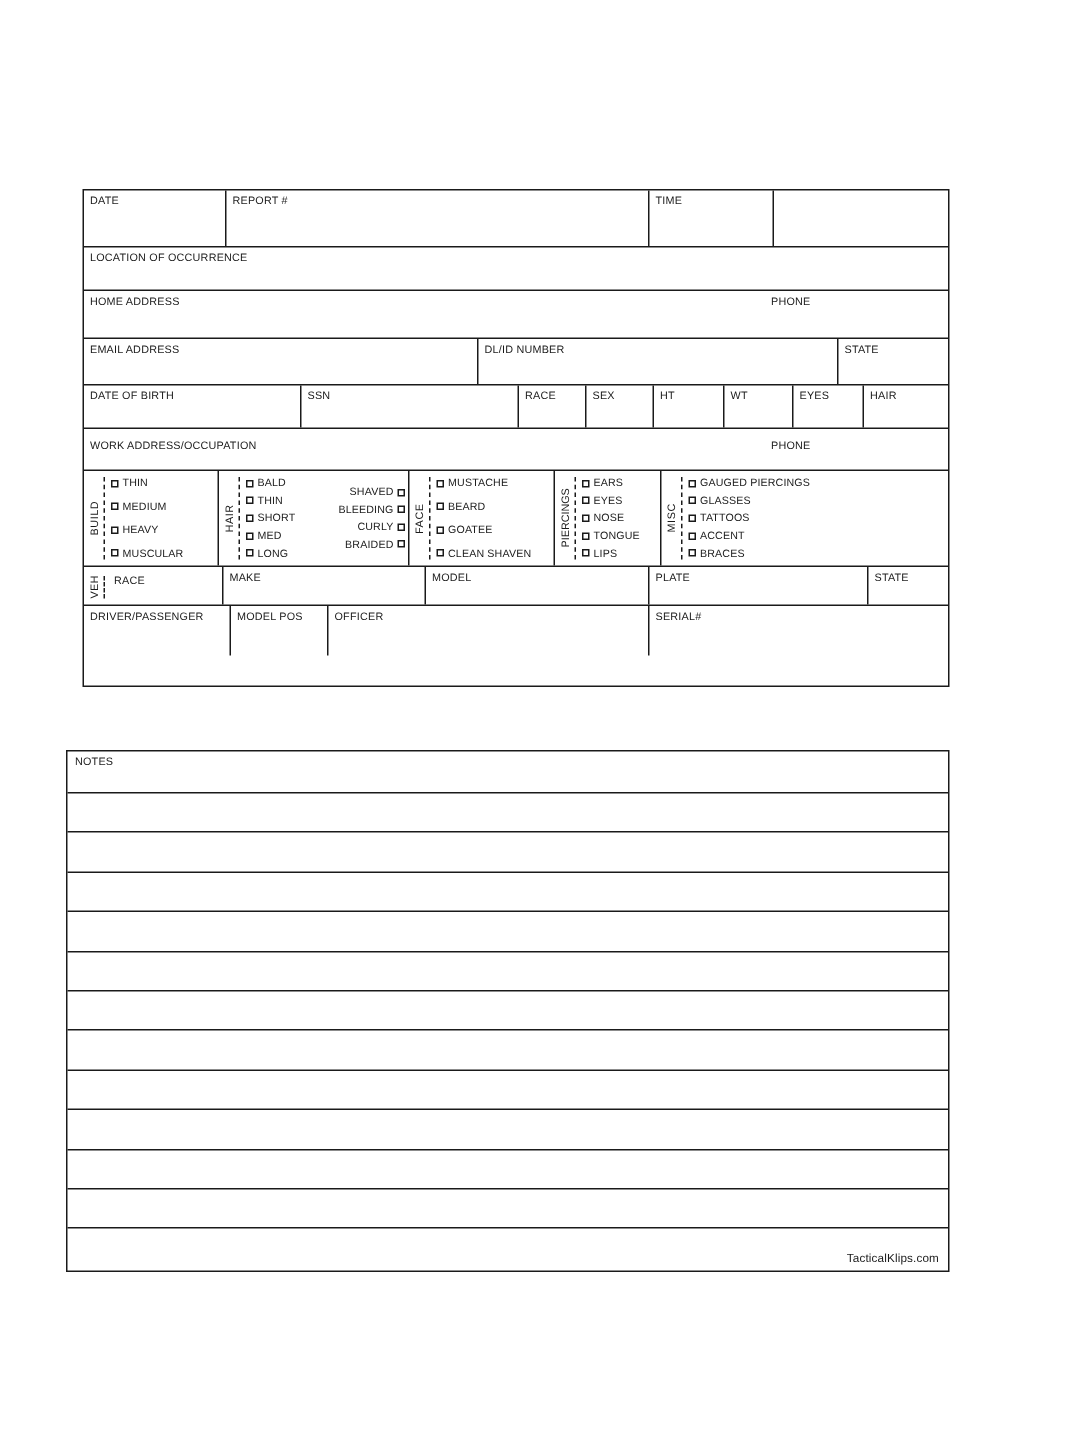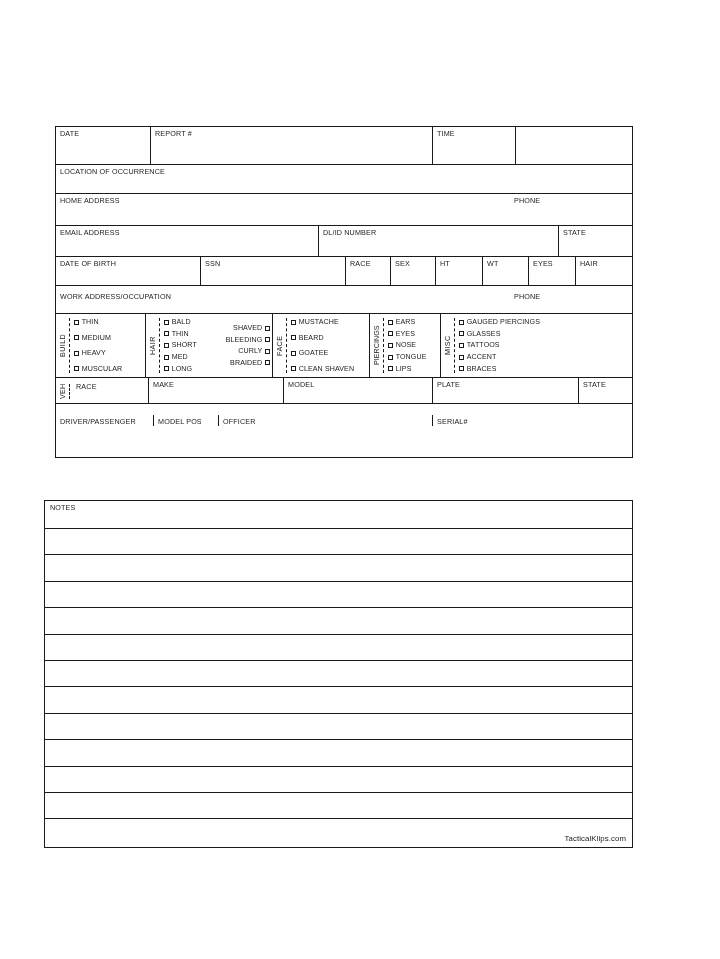--- a/index.html
+++ b/index.html
@@ -23,21 +23,21 @@
     box-sizing: border-box;
     background: #fff;
   }
 
   .row {
     display: flex;
     border-bottom: 1.4px solid #1a1a1a;
     box-sizing: border-box;
     position: relative;
   }
-  .row.last { border-bottom: none; align-items: center; }
+  .row.last { border-bottom: none; }
 
   .cell {
     position: relative;
     box-sizing: border-box;
     border-right: 1.4px solid #1a1a1a;
     padding: 2px 0 0 4px;
     overflow: hidden;
   }
   .cell.nr { border-right: none; }
 

